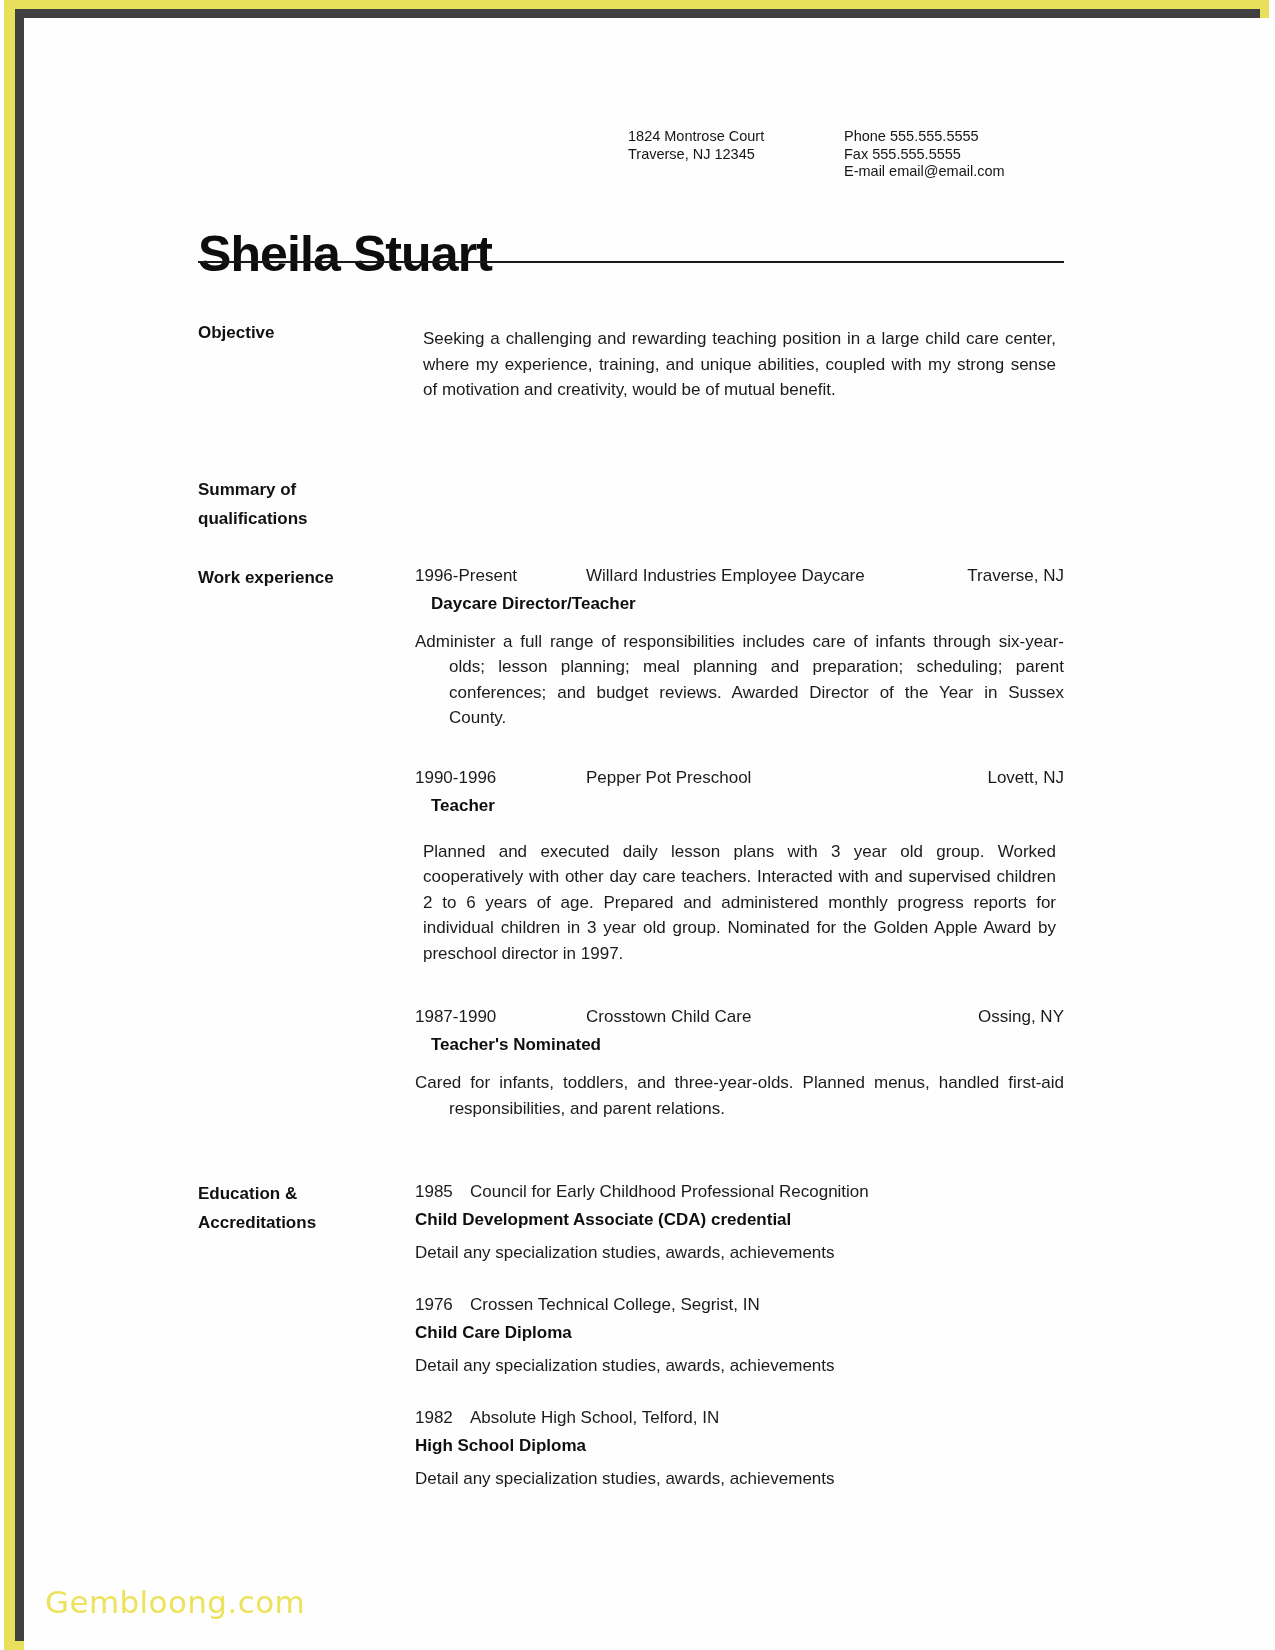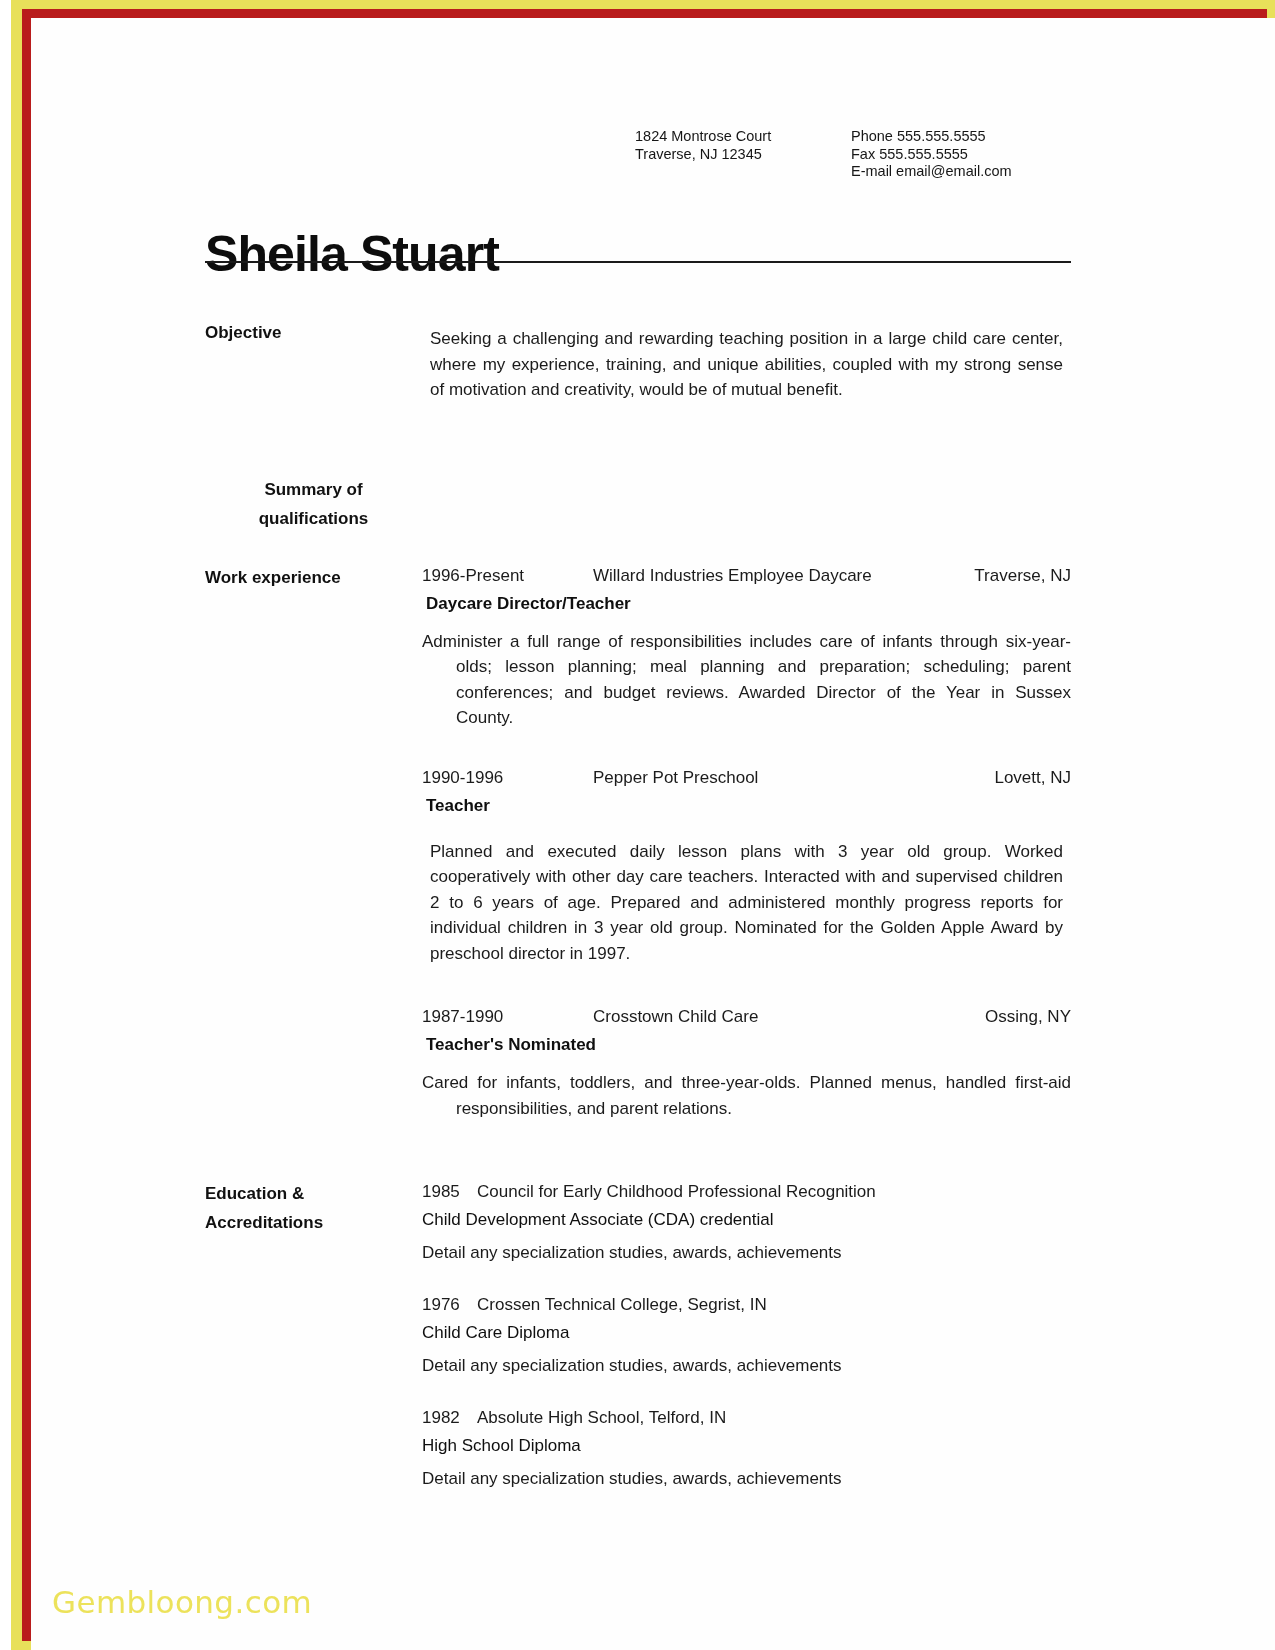--- a/index.html
+++ b/index.html
@@ -12,29 +12,29 @@
     height: 1650px;
     background: #ffffff;
     font-family: "Liberation Sans", sans-serif;
     position: relative;
     overflow: hidden;
   }
 
   
   #page-frame {
     position: absolute;
-    left: 11px; top: 0;
+    left: 4px; top: 0;
     width: 1265px;
     height: 1650px;
     box-sizing: border-box;
     border-left: 11px solid #e8e05a;
     border-right: 9px solid #e8e05a;
     border-top: 9px solid #e8e05a;
     border-bottom: 9px solid #e8e05a;
-    background: #b91c1c;
+    background: #404040;
   }
 
   #sheet {
     position: absolute;
     left: 9px; top: 9px;
     width: 1255px;
     height: 1632px;
     background: #fefefe;
   }
 
@@ -139,37 +139,37 @@
     font-size: 17px;
     line-height: 26px;
     white-space: nowrap;
     gap: 47px;
   }
   .job-years { width: 124px; flex: 0 0 124px; }
   .job-org   { flex: 1 1 auto; }
   .job-loc   { flex: 0 0 auto; text-align: right; }
 
   .job-title {
-    margin: 2px 0 0 4px;
+    margin: 2px 0 0 16px;
     font-size: 17px;
     font-weight: bold;
     line-height: 26px;
     color: #0f0f0f;
   }
 
   .edu-head {
     margin: 0;
     font-size: 17px;
     line-height: 26px;
   }
   .edu-year { display: inline-block; width: 55px; }
   .edu-title {
     margin: 2px 0 0 0;
     font-size: 17px;
-    font-weight: normal;
+    font-weight: bold;
     line-height: 26px;
     color: #0f0f0f;
   }
   .edu-detail {
     margin: 7px 0 0 0;
     font-size: 17px;
     line-height: 26px;
   }
   .gap-12 { height: 12px; }
   .gap-26 { height: 26px; }
@@ -221,21 +221,21 @@
           <div class="body-col">
             <p class="just">Seeking a challenging and rewarding teaching position in a large child care center, where my experience, training, and unique abilities, coupled with my strong sense of motivation and creativity, would be of mutual benefit.</p>
           </div>
         </div>
       </div>
 
       <div class="gap-38"></div>
 
       <div class="section">
         <div class="row">
-          <div class="label-col" style="padding-top:26px;text-align:center;">
+          <div class="label-col" style="padding-top:26px;">
             <span class="lbl-line">Summary of</span>
             <span class="lbl-line">qualifications</span>
           </div>
         </div>
       </div>
 
       <div class="gap-30"></div>
 
       <div class="section">
         <div class="row">

